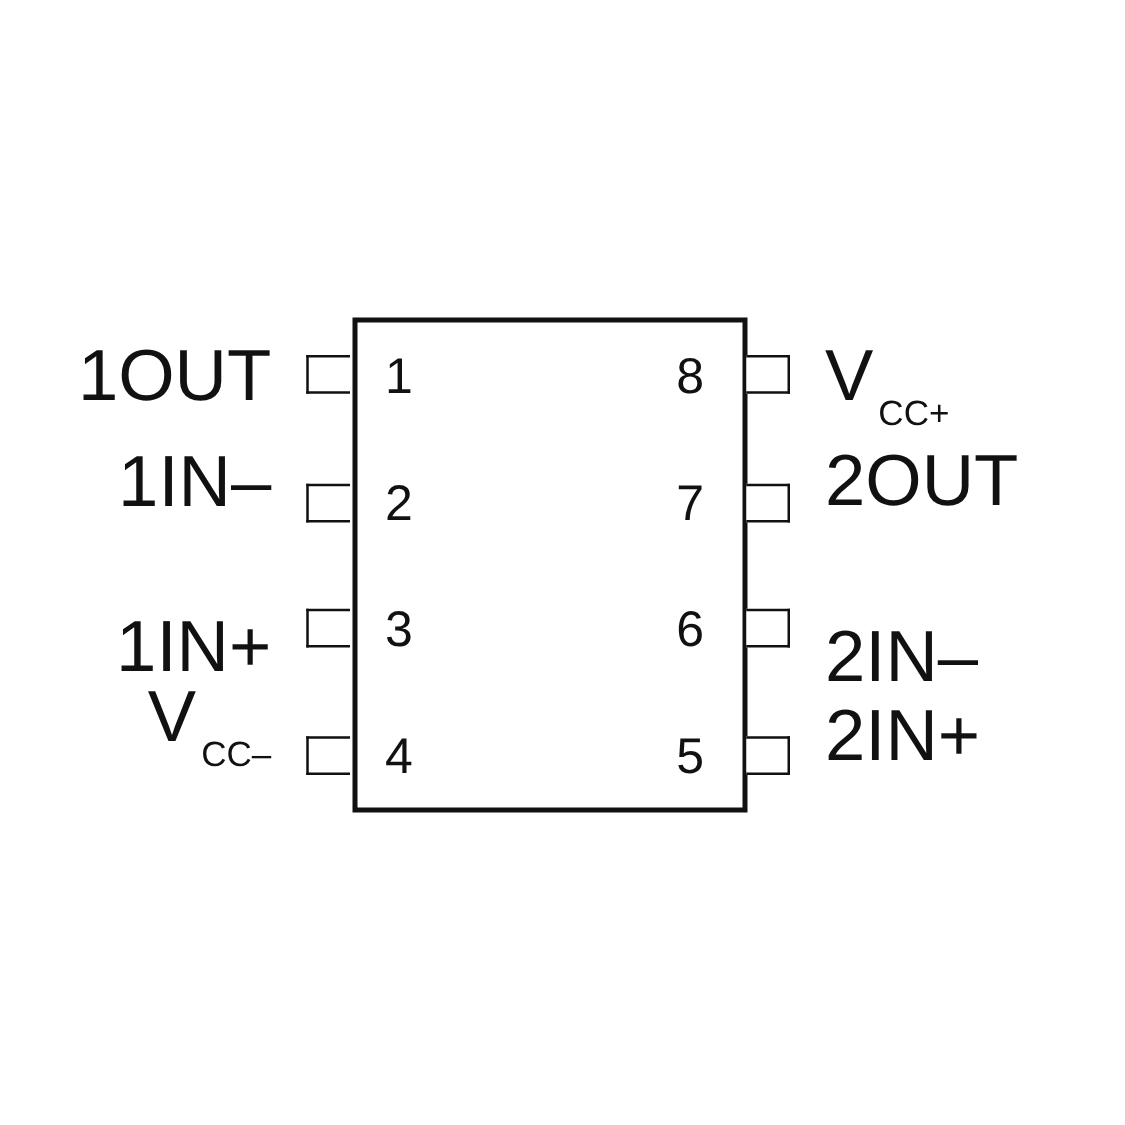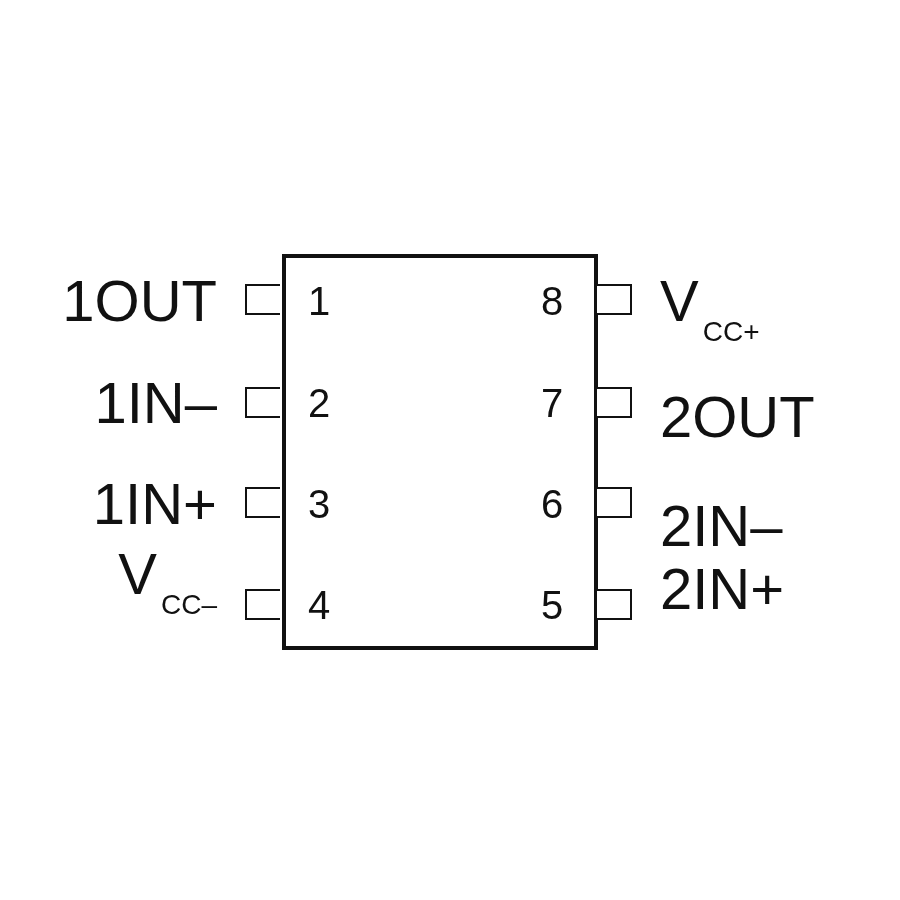--- a/index.html
+++ b/index.html
@@ -34,20 +34,20 @@
 <div class="num l" style="top:281px">1</div>
 <div class="num l" style="top:383px">2</div>
 <div class="num l" style="top:484px">3</div>
 <div class="num l" style="top:585px">4</div>
 <div class="num r" style="top:585px">5</div>
 <div class="num r" style="top:484px">6</div>
 <div class="num r" style="top:383px">7</div>
 <div class="num r" style="top:281px">8</div>
 
 <div class="lbl l" style="top:272px"><span>1OUT</span></div>
-<div class="lbl l" style="top:374px"><span>1IN–</span></div>
-<div class="lbl l" style="top:475px"><span>1IN+</span></div>
+<div class="lbl l" style="top:357px"><span>1IN–</span></div>
+<div class="lbl l" style="top:489px"><span>1IN+</span></div>
 <div class="lbl l" style="top:545px"><span>V</span><span class="sub">CC–</span></div>
 
 <div class="lbl r" style="top:272px"><span>V</span><span class="sub">CC+</span></div>
-<div class="lbl r" style="top:388px"><span>2OUT</span></div>
+<div class="lbl r" style="top:356px"><span>2OUT</span></div>
 <div class="lbl r" style="top:497px"><span>2IN–</span></div>
 <div class="lbl r" style="top:560px"><span>2IN+</span></div>
 
 </body></html>

